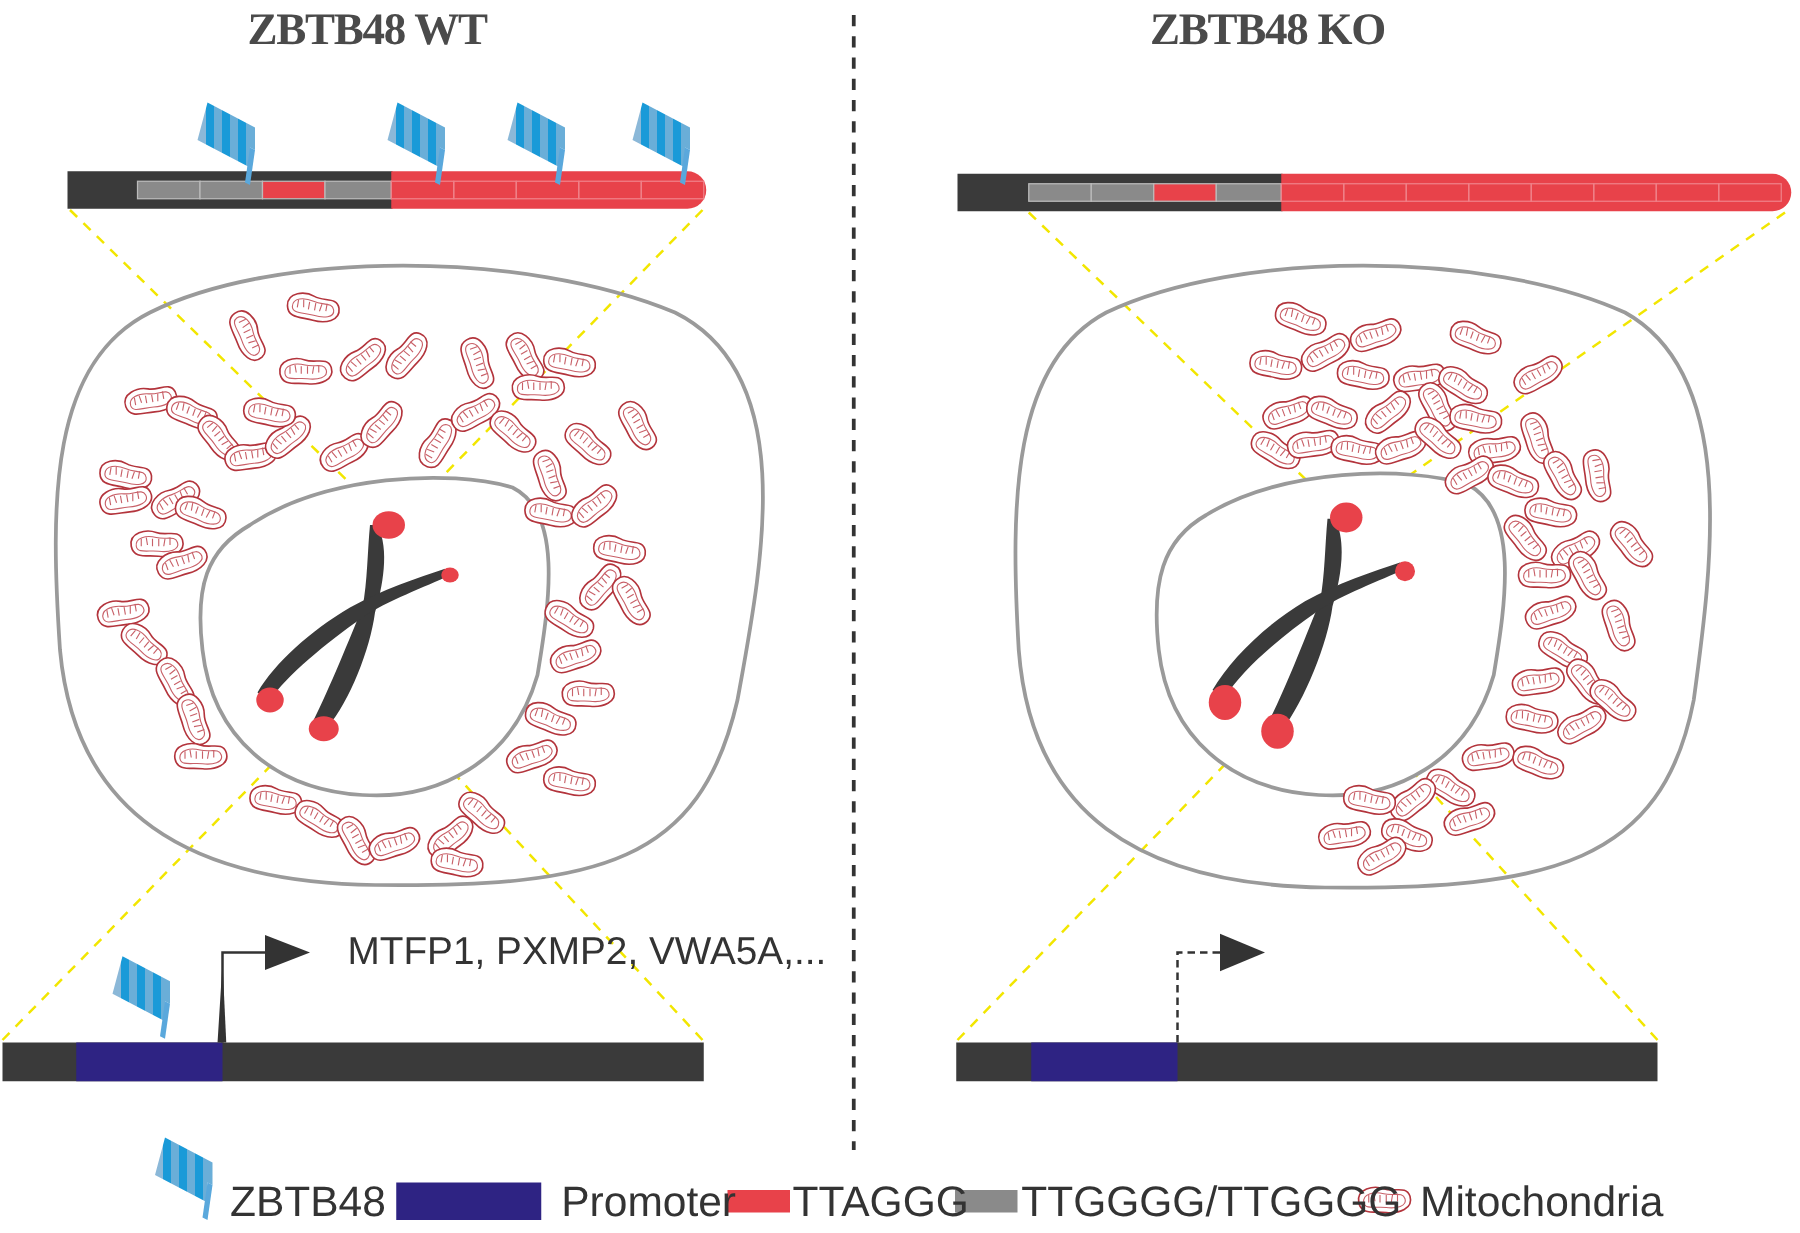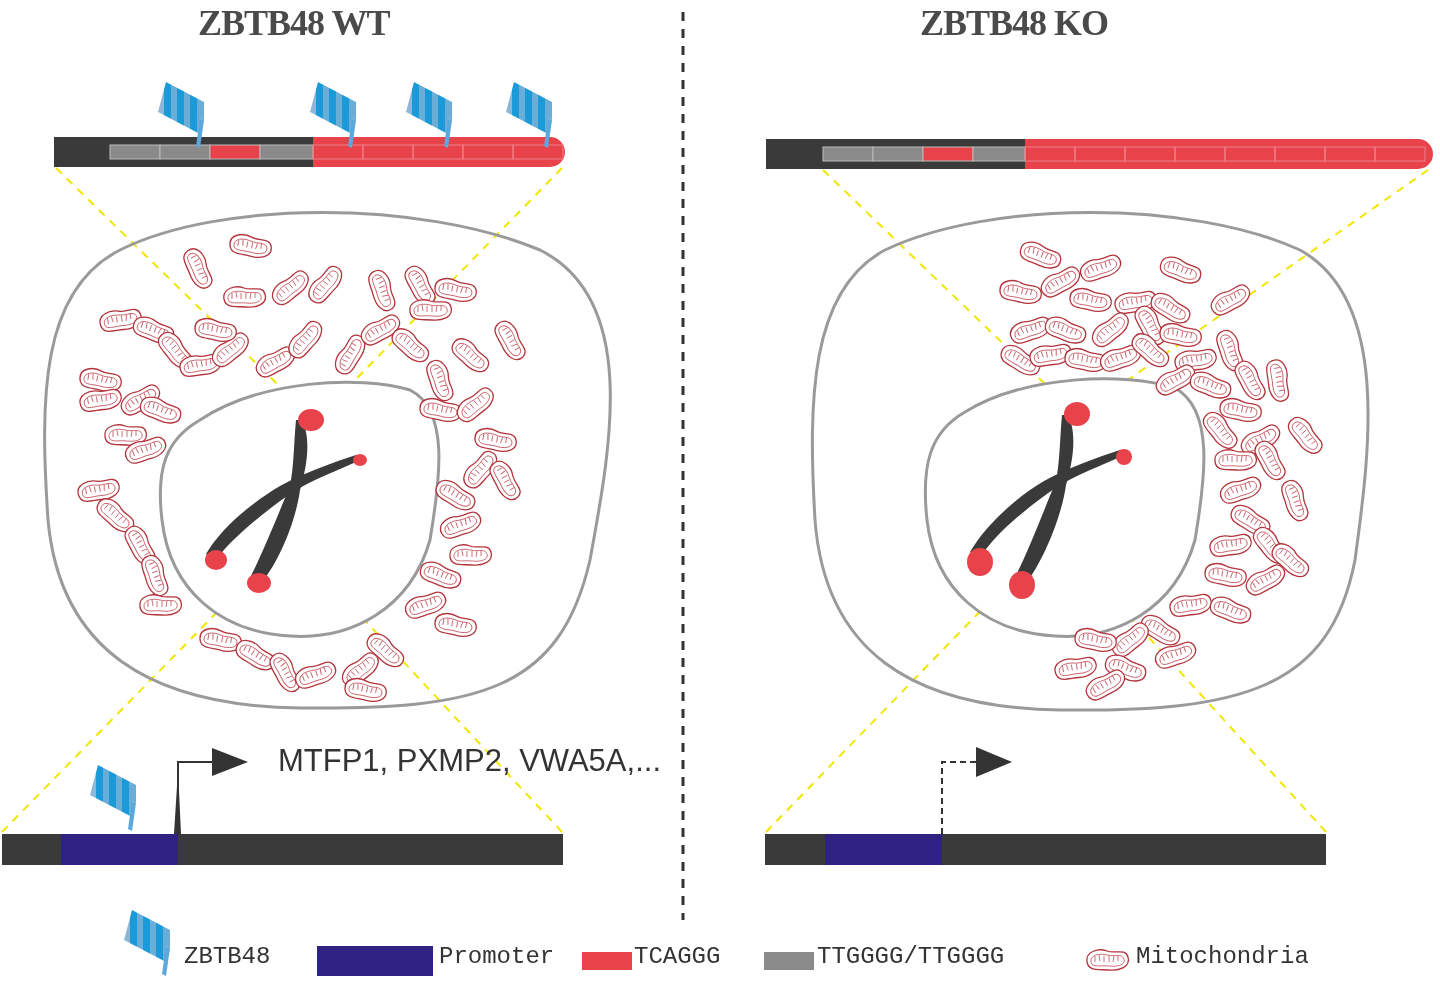--- a/index.html
+++ b/index.html
@@ -1,20 +1,20 @@
 <!DOCTYPE html>
 <html><head>
 <meta charset="utf-8">
 <style>
   html,body{margin:0;padding:0;background:#ffffff;}
   body{width:1440px;height:986px;position:relative;overflow:hidden;font-family:"Liberation Sans",sans-serif;}
   #canvas{position:absolute;left:0;top:0;width:1440px;height:986px;}
   .title{position:absolute;top:2px;font-family:Liberation Serif, serif;font-weight:bold;font-size:36px;color:#4a4a4a;letter-spacing:-1px;}
   .gene-label{position:absolute;font-family:"Liberation Sans",sans-serif;font-size:31px;color:#333333;}
-  .legend-label{position:absolute;font-family:Liberation Mono, monospace;font-size:24px;color:#333333;top:943px;}
+  .legend-label{position:absolute;font-family:Liberation Sans, sans-serif;font-size:34px;color:#333333;top:943px;}
 </style>
 </head>
 <body>
 
 <svg id="canvas" width="1440" height="986" viewBox="0 0 1440 986" xmlns="http://www.w3.org/2000/svg">
   <defs>
 
     <linearGradient id="stripes" x1="0" y1="0" x2="1" y2="0">
       <stop offset="0" stop-color="#8bb8d8"></stop>
       <stop offset="0.14" stop-color="#8bb8d8"></stop>
@@ -266,16 +266,16 @@
     <use href="#mito" x="1107" y="960"></use>
   </g>
 </svg>
 
 <div class="title" style="left:198px;">ZBTB48 WT</div>
 <div class="title" style="left:920px;">ZBTB48 KO</div>
 
 <div class="gene-label" style="left:256px;top:743px;margin-left:22px;">MTFP1, PXMP2, VWA5A,...</div>
 
 <div class="legend-label" style="left:184px;">ZBTB48</div>
-<div class="legend-label" style="left:439px;">Promoter</div>
-<div class="legend-label" style="left:634px;">TCAGGG</div>
+<div class="legend-label" style="left:449px;">Promoter</div>
+<div class="legend-label" style="left:634px;">TTAGGG</div>
 <div class="legend-label" style="left:817px;">TTGGGG/TTGGGG</div>
 <div class="legend-label" style="left:1136px;">Mitochondria</div>
 
 </body></html>

